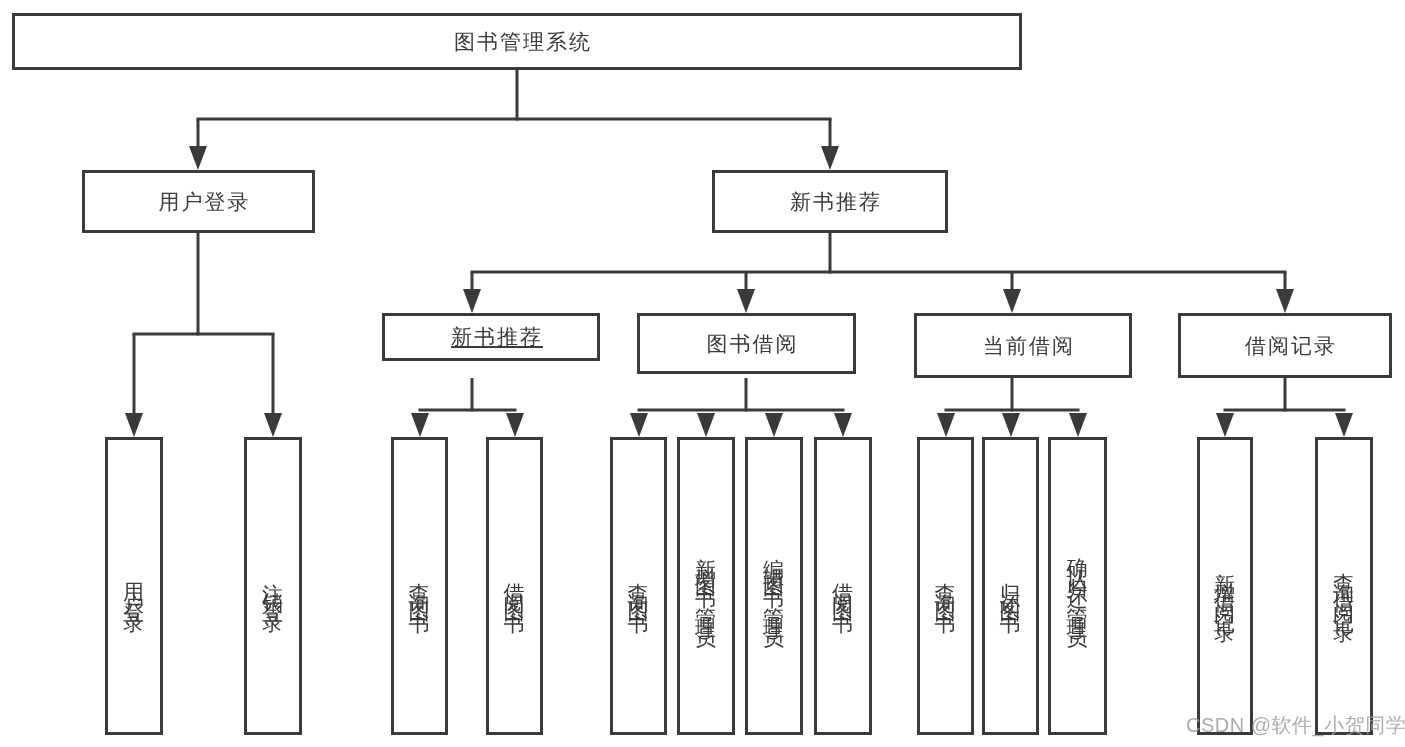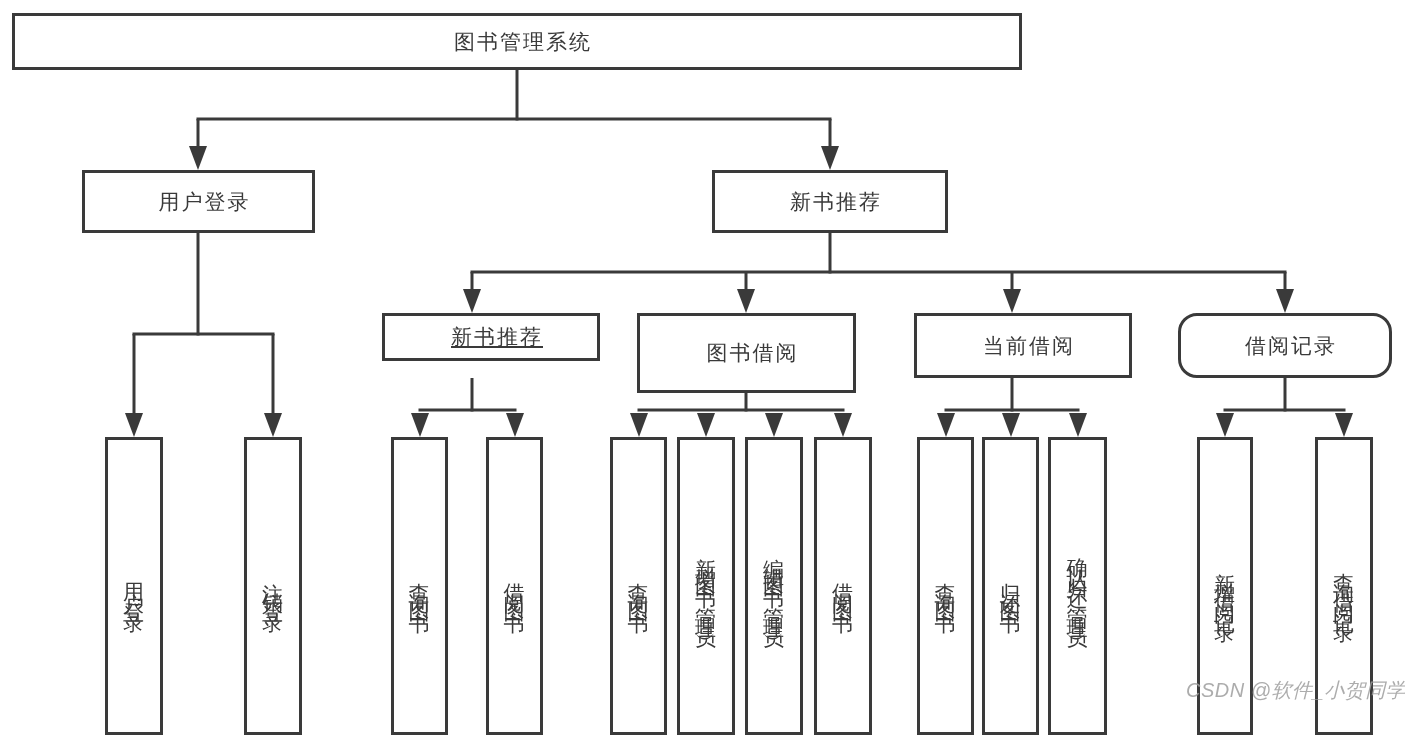--- a/index.html
+++ b/index.html
@@ -51,27 +51,26 @@
     writing-mode: vertical-rl;
     text-orientation: mixed;
     font-size: 21px;
     letter-spacing: 10px;
     line-height: 1;
     white-space: nowrap;
   }
   #watermark {
     position: absolute;
     left: 1186px;
-    top: 677px;
+    top: 712px;
     font-size: 20px;
     letter-spacing: 0.5px;
     color: rgba(158, 158, 158, 0.85);
     z-index: 2;
     white-space: nowrap;
-    font-style: italic;
   }
 </style>
 </head>
 <body>
 
 <div id="canvas">
 
   <svg id="connectors" width="1405" height="747" viewBox="0 0 1405 747">
 
     <g stroke="#3a3a3a" stroke-width="3" fill="#3a3a3a">
@@ -136,23 +135,23 @@
       <path d="M1335,413 L1353,413 L1344,437 Z" stroke="none"></path>
     </g>
   </svg>
 
   <div class="node" style="left:12px; top:13px; width:1010px; height:57px;">图书管理系统</div>
 
   <div class="node" style="left:82px; top:170px; width:233px; height:63px;">用户登录</div>
   <div class="node" style="left:712px; top:170px; width:236px; height:63px;">新书推荐</div>
 
   <div class="node" style="left:382px; top:313px; width:218px; height:48px;text-decoration:underline;">新书推荐</div>
-  <div class="node" style="left:637px; top:313px; width:219px; height:80px;">图书借阅</div>
+  <div class="node" style="left:637px; top:313px; width:219px; height:61px;">图书借阅</div>
   <div class="node" style="left:903px; top:313px; width:218px; height:65px;margin-left:11px;">当前借阅</div>
-  <div class="node" style="left:1178px; top:313px; width:214px; height:65px;border-radius:19px;">借阅记录</div>
+  <div class="node" style="left:1178px; top:313px; width:214px; height:65px;">借阅记录</div>
 
   <div class="leaf" style="left:105px; width:58px;">
     <span class="vtext">用户登录</span>
   </div>
   <div class="leaf" style="left:244px; width:58px;">
     <span class="vtext">注销登录</span>
   </div>
 
   <div class="leaf" style="left:391px; width:57px;">
     <span class="vtext">查询图书</span>

